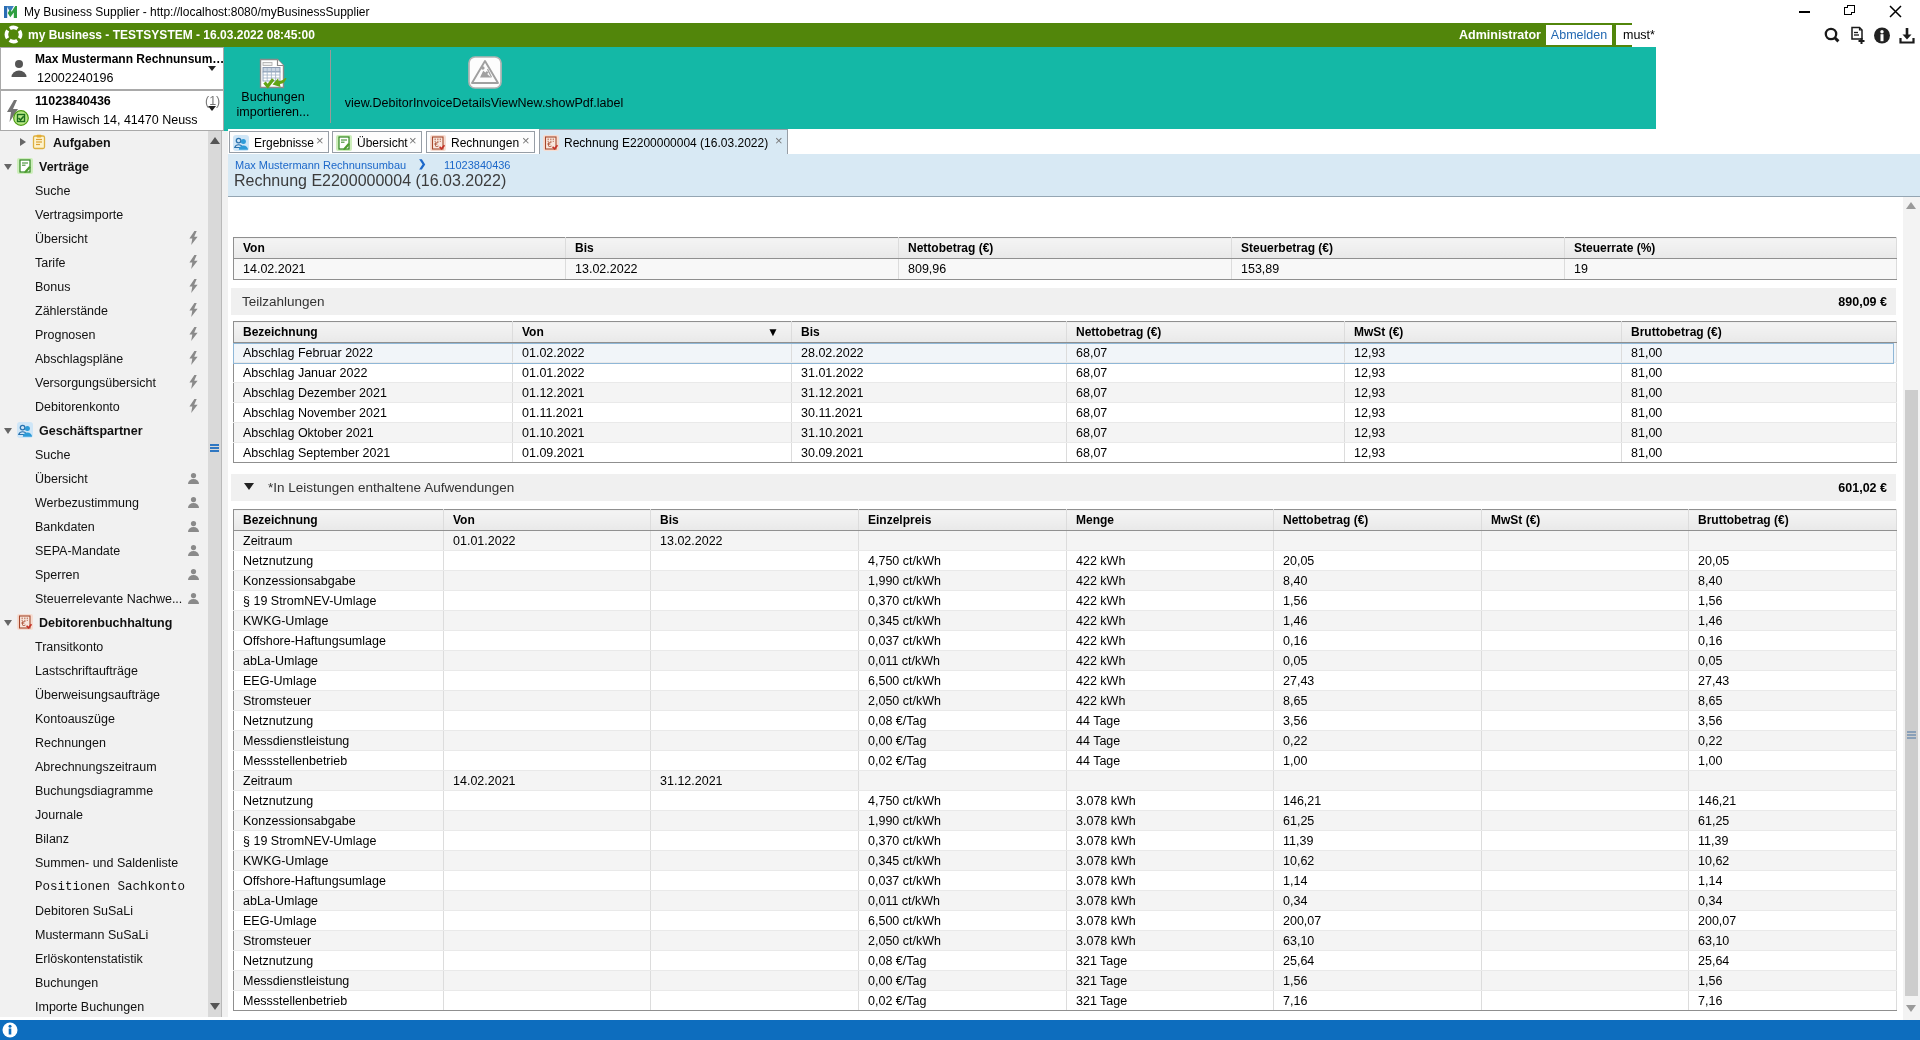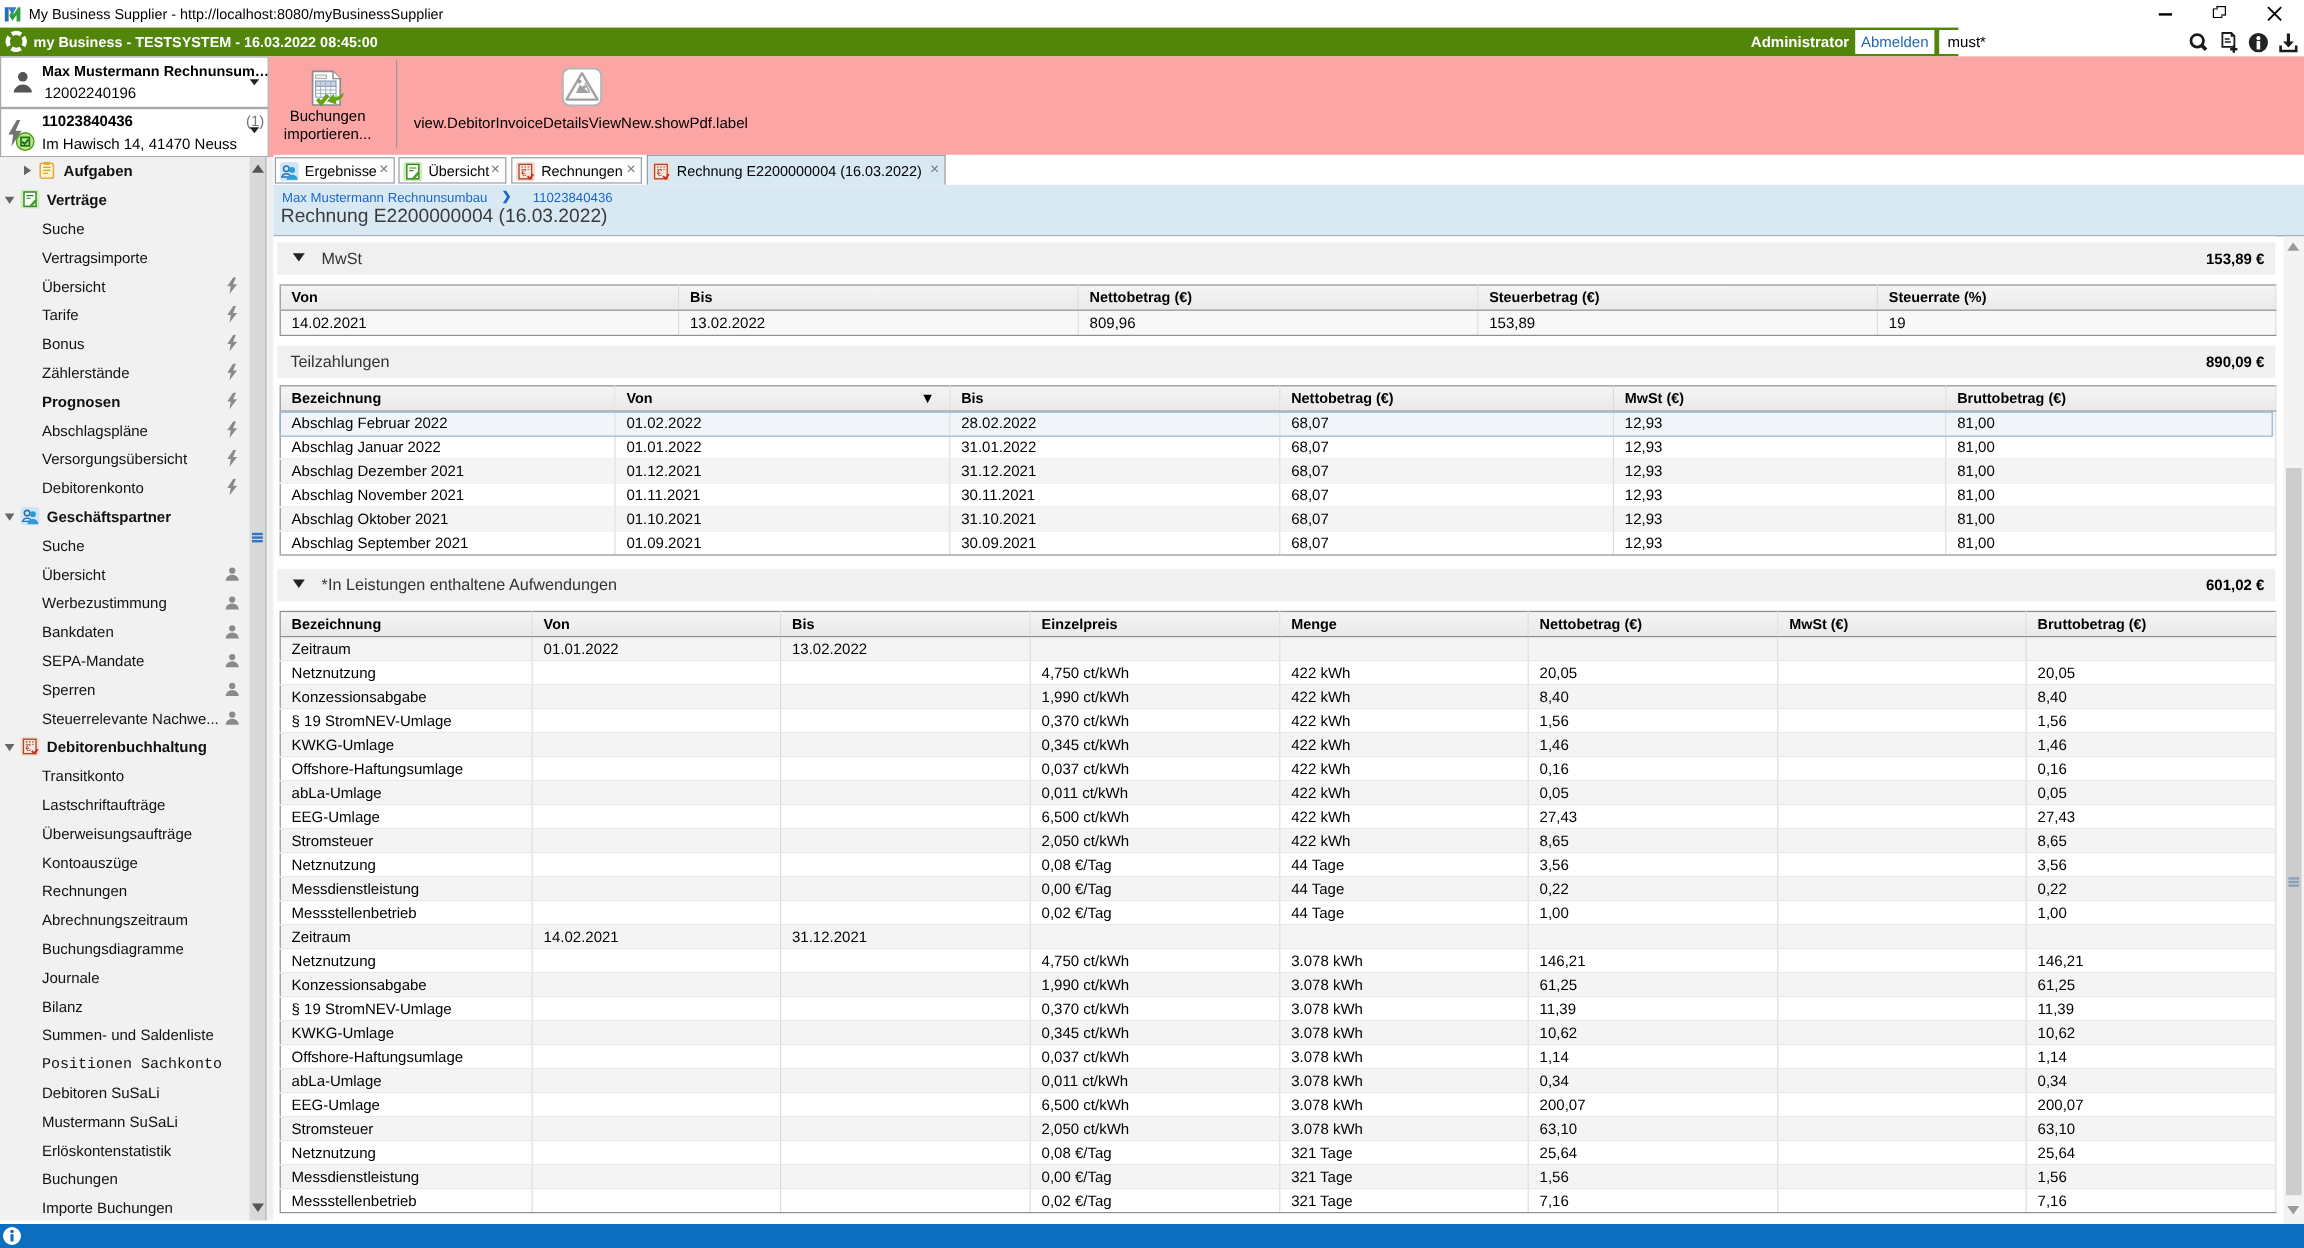--- a/index.html
+++ b/index.html
@@ -14,21 +14,21 @@
 #greenbar { left:0; top:23px; width:1632px; height:24px; background:#52860b; }
 #gbtext { left:28px; top:5px; font-size:12px; font-weight:bold; color:#fff; }
 #adm { top:28px; left:1459px; font-size:12.5px; font-weight:bold; color:#fff; }
 #abmelden { left:1546px; top:25px; width:66px; height:20px; background:#fff; color:#2268b2;
   font-size:12.5px; text-align:center; line-height:20px; }
 #searchbox { left:1616px; top:25px; width:205px; height:20px; background:#fff;
   font-size:12.5px; color:#000; line-height:20px; padding-left:7px; }
 .gbtn { top:25px; width:20px; height:21px; background:#fff; }
 
 
-#toolbar { left:0; top:47px; width:1920px; height:84px; background:#fca5a5; }
+#toolbar { left:0; top:47px; width:1656px; height:84px; background:#14b8a6; }
 .infobox { left:0; width:224px; background:#fff; border:1px solid #a9a9a9; overflow:hidden; }
 #ibx1 { top:0px; height:43px; }
 #ibx2 { top:43px; height:41px; }
 .caret { width:0; height:0; border-left:4px solid transparent; border-right:4px solid transparent; border-top:5px solid #222; }
 #tb-sep { left:330px; top:3px; width:1px; height:73px; background:#9a9a9a; }
 .tbl1 { font-size:12.5px; color:#000; text-align:center; line-height:15px; }
 
 
 #sidebar { left:0; top:131px; width:228px; height:886px; background:#f1f1f1; }
 .trow { position:absolute; left:0; width:205px; height:24px; font-size:12.5px; color:#111; }
@@ -228,21 +228,21 @@
 <div class="ricon" style="left:189px;top:4px;"><svg style="" width="9" height="14" viewBox="0 0 9 14" xmlns="http://www.w3.org/2000/svg">
           <path d="M5.4 0 L0.4 7.6 h2.9 L2.2 14 L8.6 5.8 H5.2 L7.7 0 z" fill="#8a8a8a"></path>
         </svg></div>
 </div>
 <div class="trow" style="top:168px;">
 <div class="lbl">Zählerstände</div>
 <div class="ricon" style="left:189px;top:4px;"><svg style="" width="9" height="14" viewBox="0 0 9 14" xmlns="http://www.w3.org/2000/svg">
           <path d="M5.4 0 L0.4 7.6 h2.9 L2.2 14 L8.6 5.8 H5.2 L7.7 0 z" fill="#8a8a8a"></path>
         </svg></div>
 </div>
-<div class="trow" style="top:192px;font-weight:bold;">
+<div class="trow" style="top:192px;">
 <div class="lbl">Prognosen</div>
 <div class="ricon" style="left:189px;top:4px;"><svg style="" width="9" height="14" viewBox="0 0 9 14" xmlns="http://www.w3.org/2000/svg">
           <path d="M5.4 0 L0.4 7.6 h2.9 L2.2 14 L8.6 5.8 H5.2 L7.7 0 z" fill="#8a8a8a"></path>
         </svg></div>
 </div>
 <div class="trow" style="top:216px;">
 <div class="lbl">Abschlagspläne</div>
 <div class="ricon" style="left:189px;top:4px;"><svg style="" width="9" height="14" viewBox="0 0 9 14" xmlns="http://www.w3.org/2000/svg">
           <path d="M5.4 0 L0.4 7.6 h2.9 L2.2 14 L8.6 5.8 H5.2 L7.7 0 z" fill="#8a8a8a"></path>
         </svg></div>
@@ -431,25 +431,20 @@
 <div class="tx" style="left:235px;">×</div>
 </div>
 </div>
 <div id="crumb" class="abs">
 <div class="bc">Max Mustermann Rechnunsumbau</div>
 <div class="bc" style="left:190px;top:4px;font-size:10px;font-weight:bold;">❯</div>
 <div class="bc" style="left:216px;">11023840436</div>
 <h1>Rechnung E2200000004 (16.03.2022)</h1>
 </div>
 <div id="content" class="abs">
-<div class="sechdr" style="top:5px;">
-      <div class="tri"></div>
-      <div class="t" style="left:37px;">MwSt</div>
-      <div class="sum">153,89 €</div>
-    </div>
 <table class="grid" id="t1" style="top:40px;width:1663px;">
 <colgroup>
         <col style="width:332px">
         <col style="width:333px">
         <col style="width:333px">
         <col style="width:333px">
         <col style="width:332px">
       </colgroup>
 <tbody>
         <tr>

